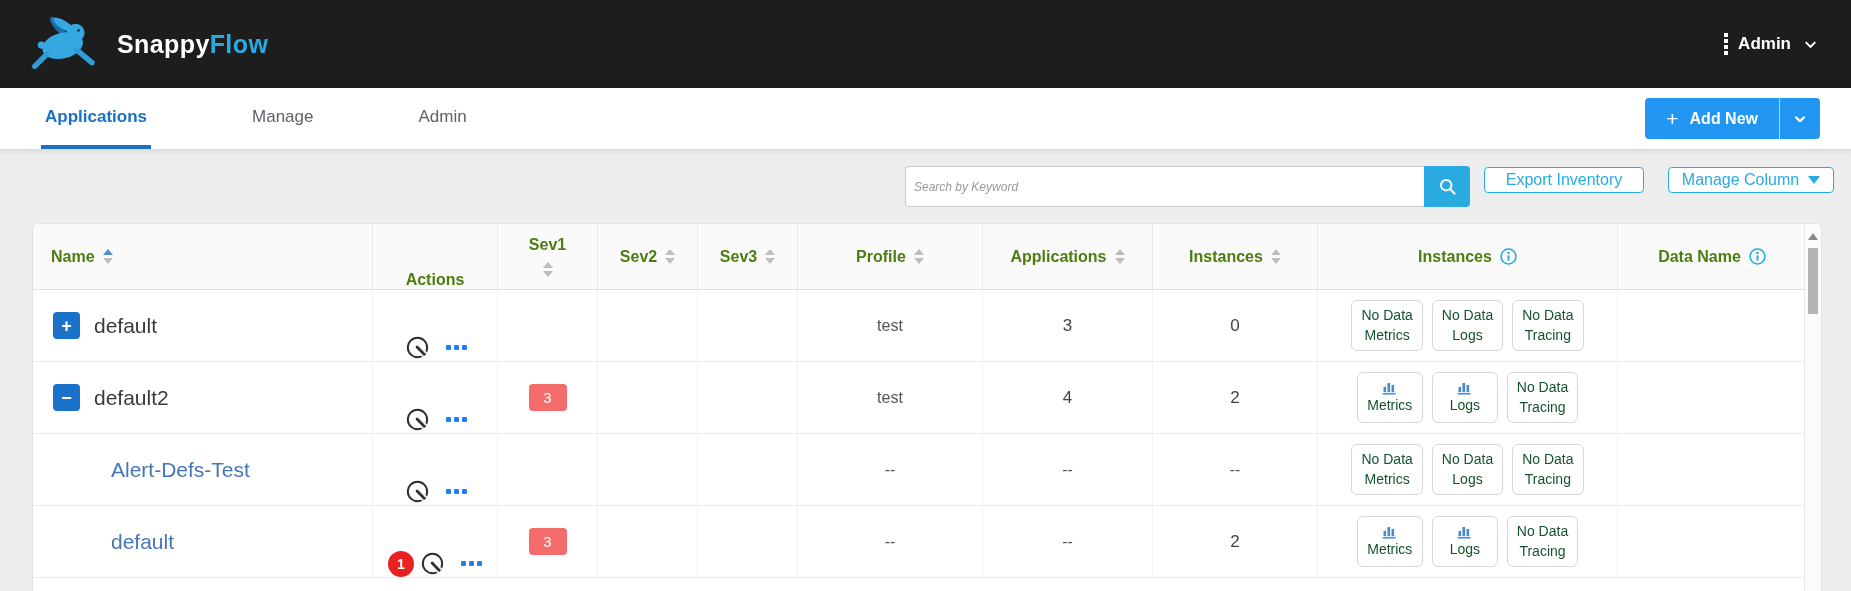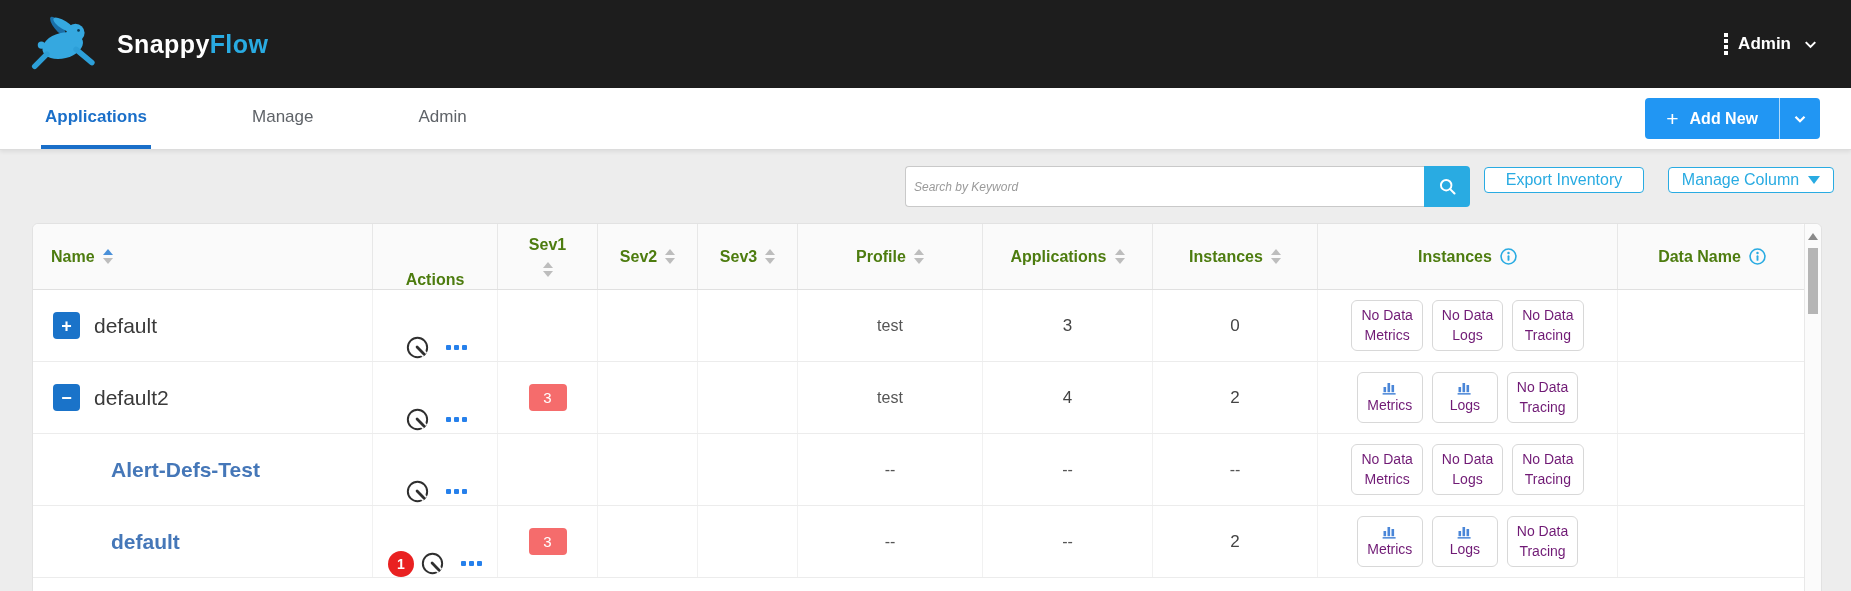--- a/index.html
+++ b/index.html
@@ -76,39 +76,39 @@
             border-bottom:6px solid #bdbdbd; }
   .tri-down { width:0; height:0; border-left:5px solid transparent; border-right:5px solid transparent;
               border-top:6px solid #bdbdbd; }
   .tri-up.on { border-bottom-color:#4a90d9; }
 
   .toggle { width:27px; height:27px; border-radius:4px; background:#1a73c9; color:#fff; font-size:18px;
             font-weight:700; display:flex; align-items:center; justify-content:center; cursor:pointer;
             margin-right:14px; flex:none; line-height:1; }
   .app-name { font-size:21px; color:#3a3a3a; }
   .app-name.link { color:#4577b8; cursor:pointer; }
-  .child-indent { margin-left:58px;font-weight:bold; }
+  .child-indent { margin-left:58px; }
 
   .actions-inner { display:flex; align-items:center; gap:15px; }
   .alert-circle { width:26px; height:26px; border-radius:50%; background:#e92121; color:#fff;
                   font-size:14px; font-weight:700; display:flex; align-items:center; justify-content:center;
                   margin-right:-10px; position:relative; z-index:2; }
   .gauge { cursor:pointer; display:flex; }
   .dots { display:flex; gap:3px; cursor:pointer; }
   .dots i { width:5px; height:5px; background:#2680eb; border-radius:1px; }
 
   .sev-badge { min-width:38px; height:27px; padding:0 11px; border-radius:4px; background:#f56c6c;
                color:#fff; font-size:15px; display:flex; align-items:center; justify-content:center; }
 
   .num { font-size:17px; color:#444; }
   .dim { font-size:16px; color:#555; }
 
   .dash-group { display:flex; gap:9px; }
   .dash-btn { min-width:66px; min-height:48px; padding:5px 9px; background:#fff; border:1px solid #d8d8d8;
-              border-radius:6px; color:#701a75; font-size:14px; line-height:1.35; display:flex;
+              border-radius:6px; color:#14532d; font-size:14px; line-height:1.35; display:flex;
               flex-direction:column; align-items:center; justify-content:center; cursor:pointer;
               font-family:"Liberation Sans", sans-serif; gap:1px; }
 </style>
 </head>
 <body>
 
 <div class="topbar">
   <div class="brand">
     <span>
       <svg width="78" height="56" viewBox="0 0 64 46">

